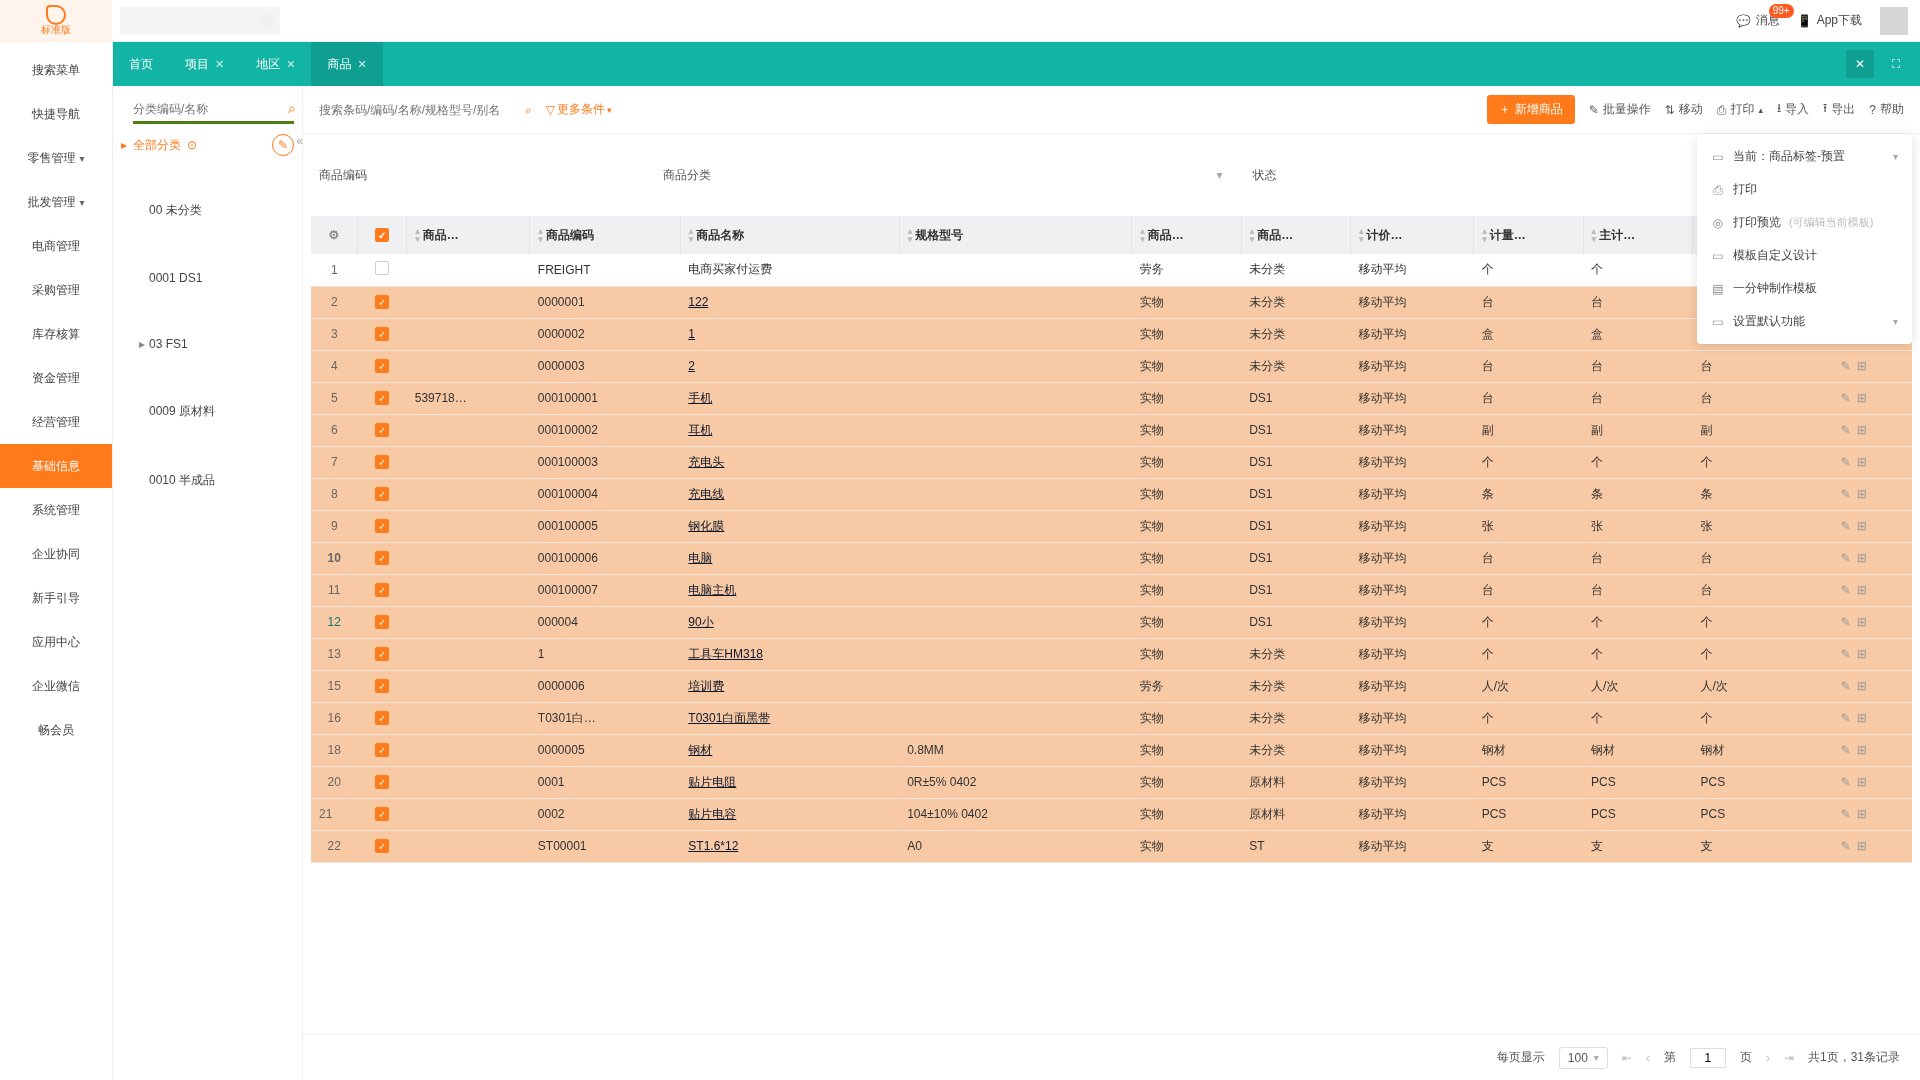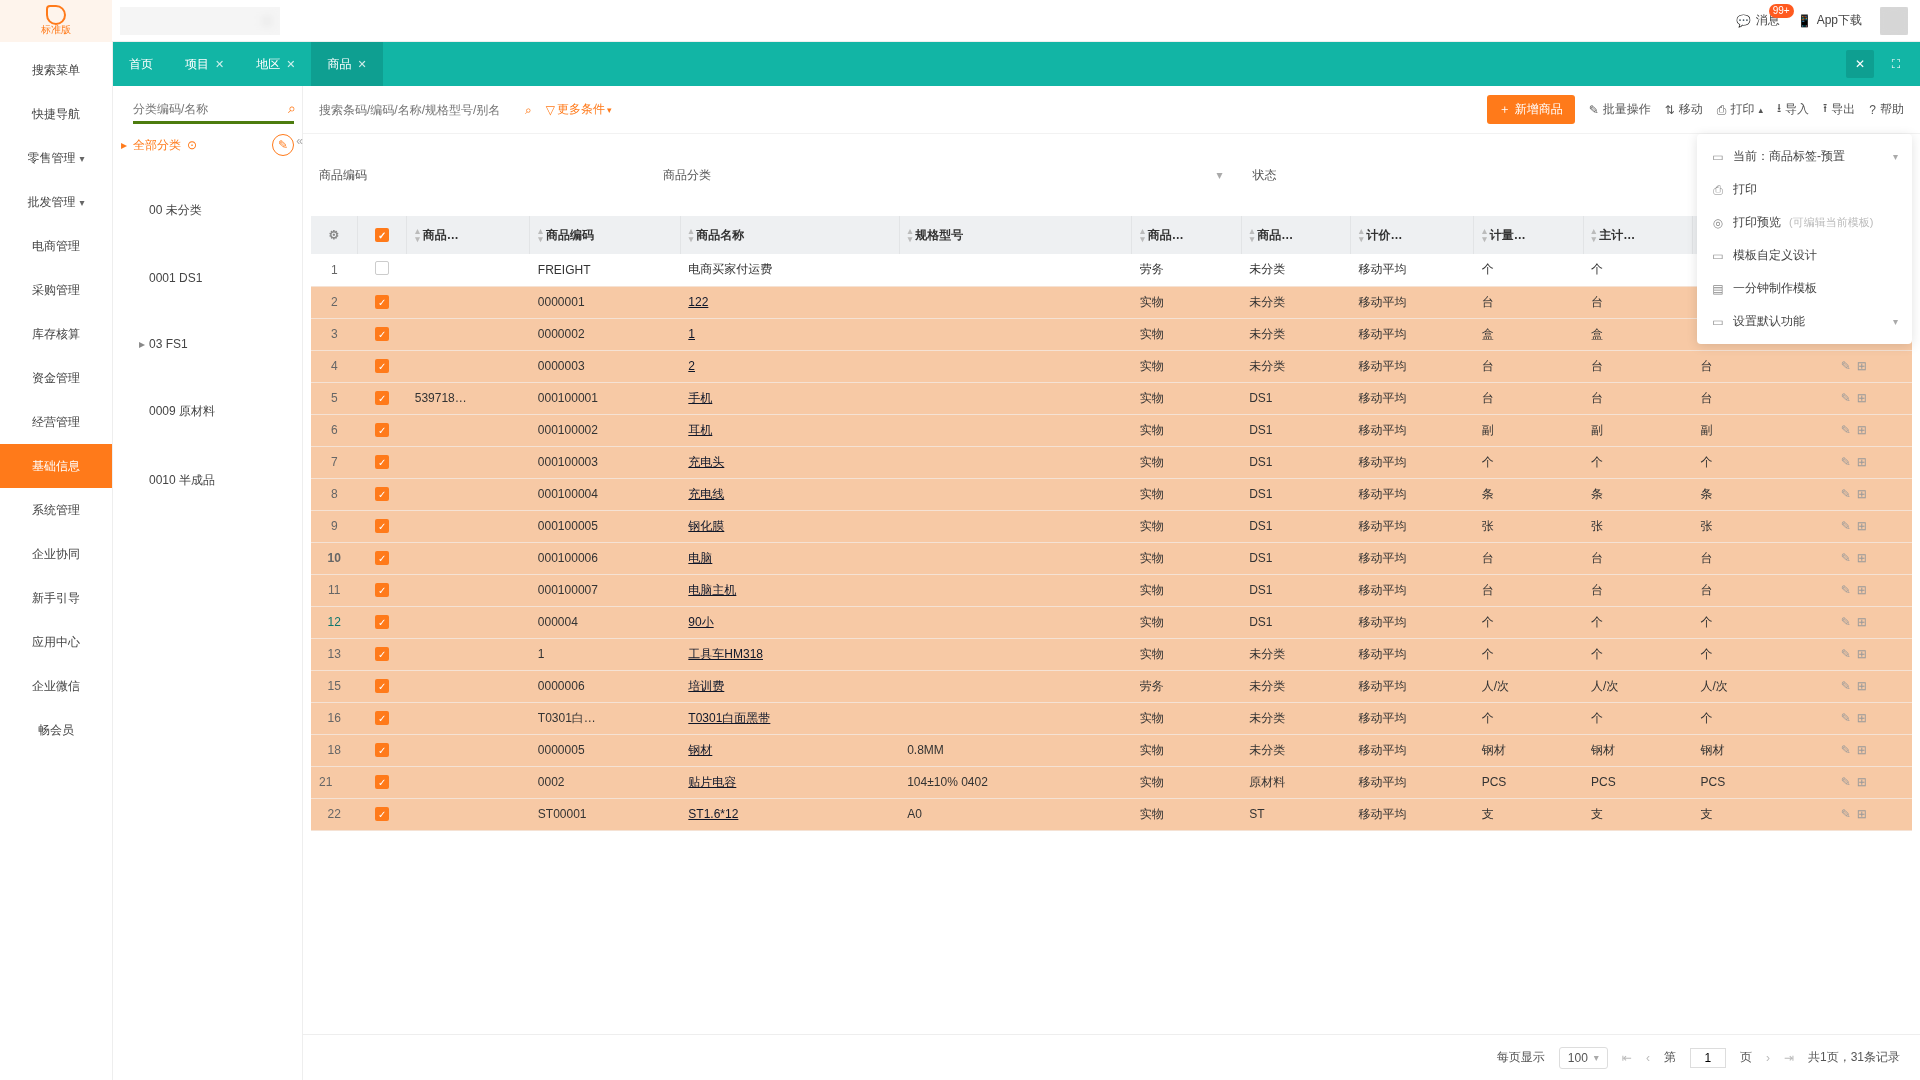--- a/index.html
+++ b/index.html
@@ -578,20 +578,35 @@
                   <td>0.8MM</td>
                   <td>实物</td>
                   <td>未分类</td>
                   <td>移动平均</td>
                   <td>钢材</td>
                   <td>钢材</td>
                   <td>钢材</td>
                   <td style="text-align:center;"><span class="rowact">✎</span><span class="rowact">⊞</span></td>
                 </tr>
                 <tr class="sel">
+                  <td style="text-align:center;color:#666;">20</td>
+                  <td style="text-align:center;"><span class="cb">✓</span></td>
+                  <td></td>
+                  <td>0001</td>
+                  <td><span class="link">贴片电阻</span></td>
+                  <td>0R±5% 0402</td>
+                  <td>实物</td>
+                  <td>原材料</td>
+                  <td>移动平均</td>
+                  <td>PCS</td>
+                  <td>PCS</td>
+                  <td>PCS</td>
+                  <td style="text-align:center;"><span class="rowact">✎</span><span class="rowact">⊞</span></td>
+                </tr>
+                <tr class="sel">
                   <td style="color:#666;">21</td>
                   <td style="text-align:center;"><span class="cb">✓</span></td>
                   <td></td>
                   <td>0002</td>
                   <td><span class="link">贴片电容</span></td>
                   <td>104±10% 0402</td>
                   <td>实物</td>
                   <td>原材料</td>
                   <td>移动平均</td>
                   <td>PCS</td>

